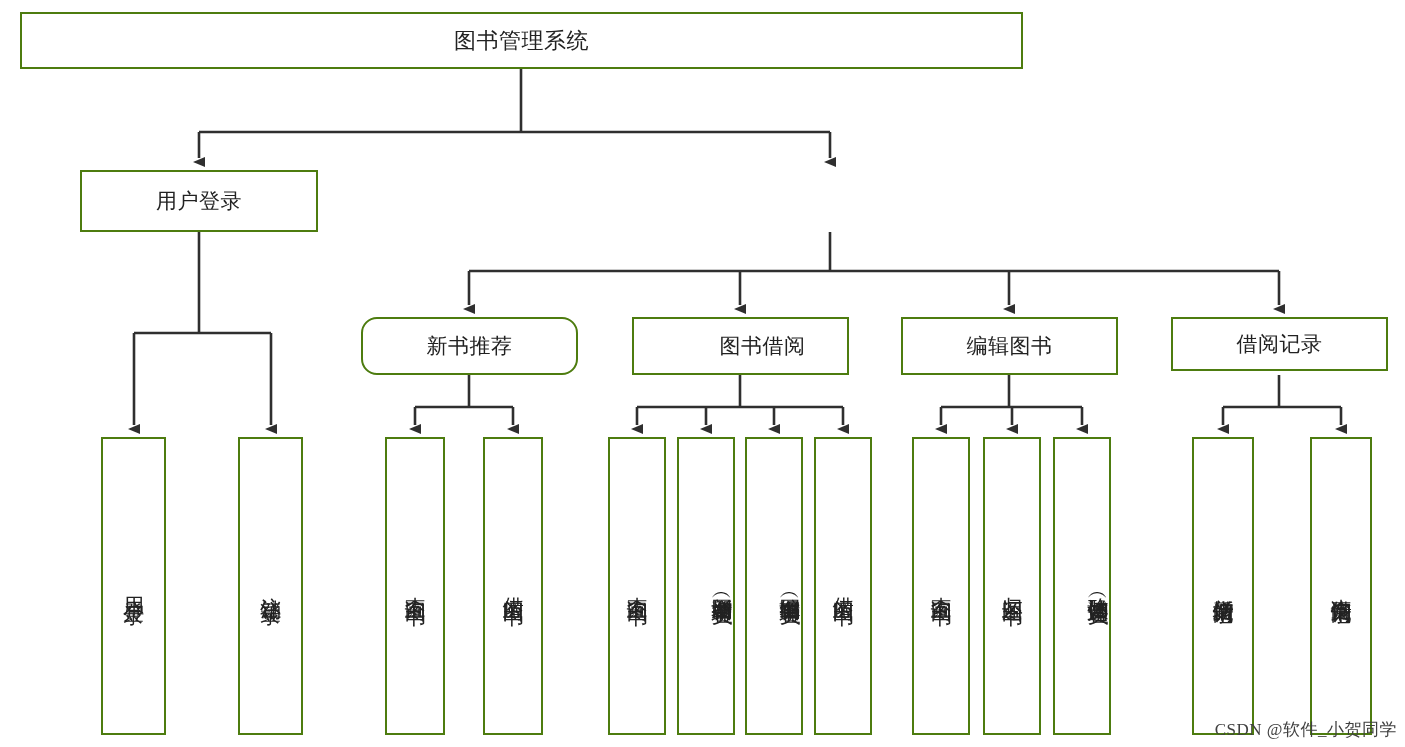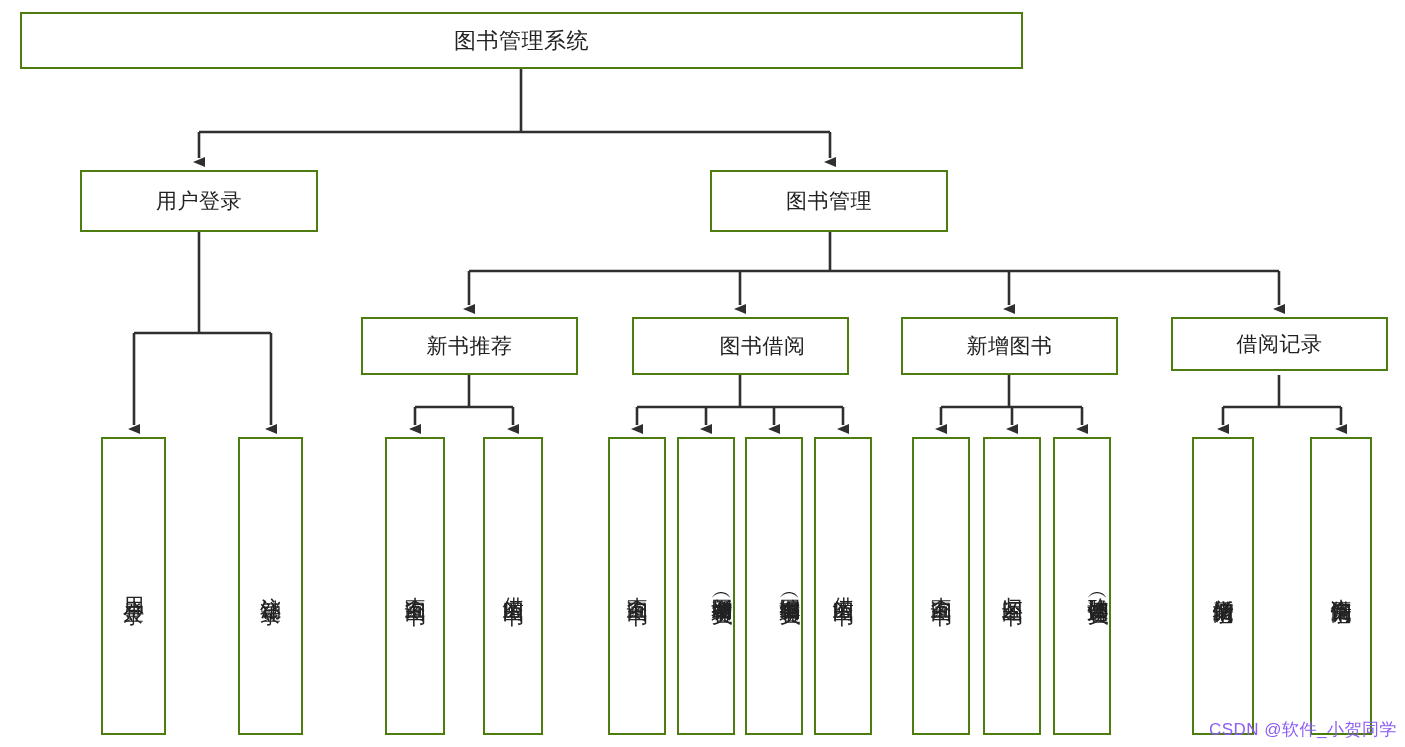--- a/index.html
+++ b/index.html
@@ -67,24 +67,24 @@
   .node .label {
     display: block;
     white-space: nowrap;
   }
   
   #watermark {
     position: absolute;
     right: 8px;
     bottom: 6px;
     font-size: 17px;
-    color: #8b5cf6;
+    color: #404040;
     white-space: nowrap;
     letter-spacing: 0.5px;
-    font-family: Liberation Sans, sans-serif;
+    font-family: Liberation Serif, serif;
   }
 </style>
 </head>
 <body>
 
 <div id="diagram-root">
 
   <svg id="connector-layer" viewBox="0 0 1405 747" xmlns="http://www.w3.org/2000/svg">
     <defs>
       <marker id="arrowhead" markerWidth="10" markerHeight="12" refX="1" refY="6" orient="auto" markerUnits="userSpaceOnUse">
@@ -136,34 +136,31 @@
   </svg>
 
   <div class="node h root" style="left:20px; top:12px; width:1003px; height:57px;">
     <span class="label">图书管理系统</span>
   </div>
 
   <div class="node h" style="left:80px; top:170px; width:238px; height:62px;">
     <span class="label">用户登录</span>
   </div>
 
-  <div class="node h" style="left:710px; top:170px; width:238px; height:62px;">
-    <span class="label">图书管理</span>
-  </div>
-
-  <div class="node h" style="left:361px; top:317px; width:217px; height:58px;">
+
+  <div class="node h" style="left:361px; top:317px; width:217px; height:58px;border-radius:16px;">
     <span class="label">新书推荐</span>
   </div>
 
   <div class="node h" style="left:632px; top:317px; width:217px; height:58px;padding-left:44px;">
     <span class="label">图书借阅</span>
   </div>
 
   <div class="node h" style="left:901px; top:317px; width:217px; height:58px;">
-    <span class="label">新增图书</span>
+    <span class="label">编辑图书</span>
   </div>
 
   <div class="node h" style="left:1171px; top:317px; width:217px; height:54px;">
     <span class="label">借阅记录</span>
   </div>
 
   <div class="node v" style="left:101px; top:437px; width:65px; height:298px; align-items:center;">
     <span class="label">用户登录</span>
   </div>
 

